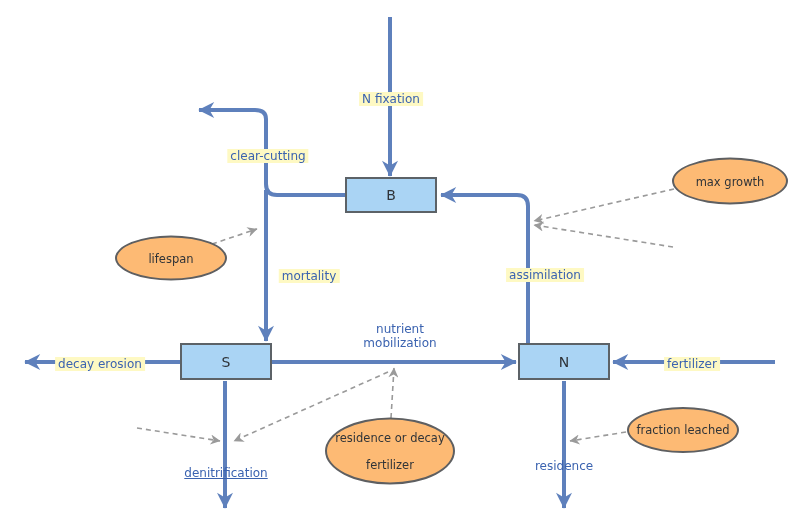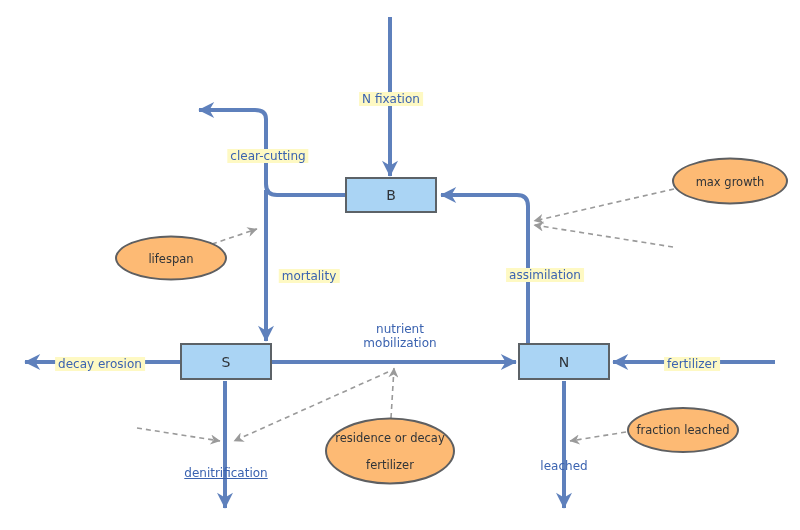--- a/index.html
+++ b/index.html
@@ -76,21 +76,21 @@
   <div class="flowlabel mask" style="left:268px;top:156px;">clear-cutting</div>
   <div class="flowlabel mask" style="left:261px;top:276px;margin-left:48px;">mortality</div>
   <div class="flowlabel mask" style="left:528px;top:275px;margin-left:17px;">assimilation</div>
   <div class="flowlabel" style="left:400px;top:336px;">
     <span style="display:block">nutrient</span>
     <span style="display:block">mobilization</span>
   </div>
   <div class="flowlabel mask" style="left:100px;top:364px;">decay erosion</div>
   <div class="flowlabel mask" style="left:692px;top:364px;">fertilizer</div>
   <div class="flowlabel" style="left:226px;top:473px;text-decoration:underline;">denitrification</div>
-  <div class="flowlabel" style="left:564px;top:466px;">leached</div>
+  <div class="flowlabel" style="left:564px;top:466px;">residence</div>
 
   <div class="param" style="left:171px;top:258px;width:112px;height:45px;">
     <span>lifespan</span>
   </div>
   <div class="param" style="left:730px;top:181px;width:116px;height:47px;">
     <span>max growth</span>
   </div>
   <div class="param" style="left:390px;top:451px;width:130px;height:67px;gap:13px;">
     <span style="display:block">residence or decay</span>
     <span style="display:block">fertilizer</span>

